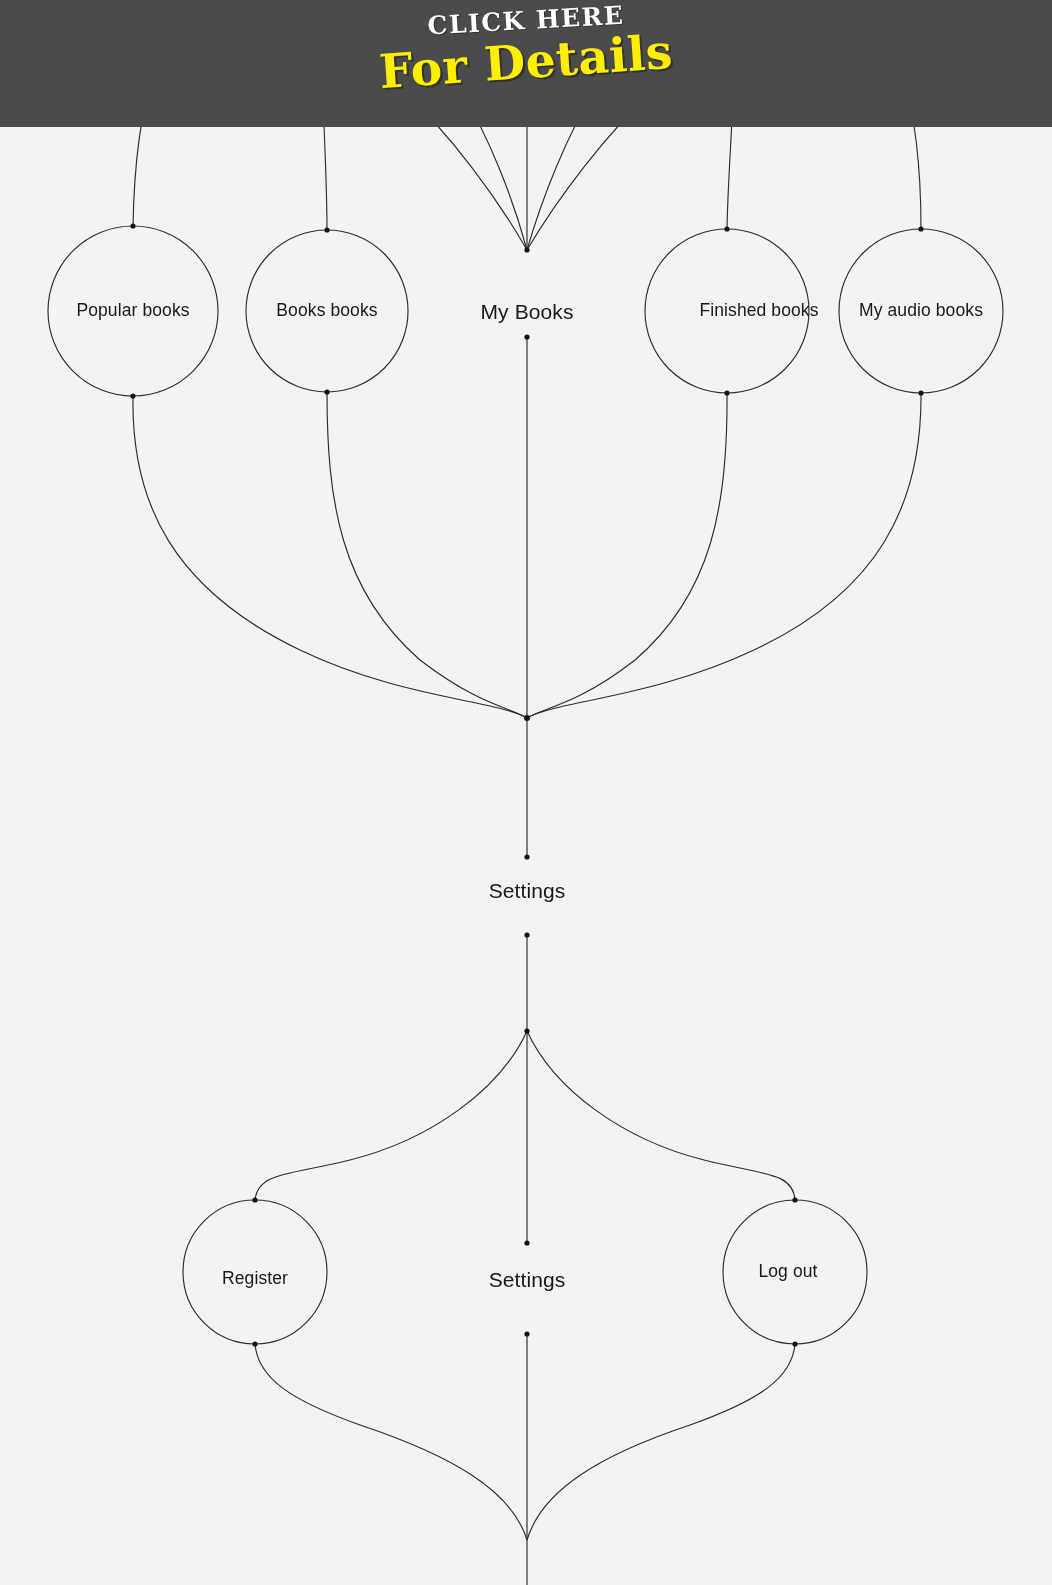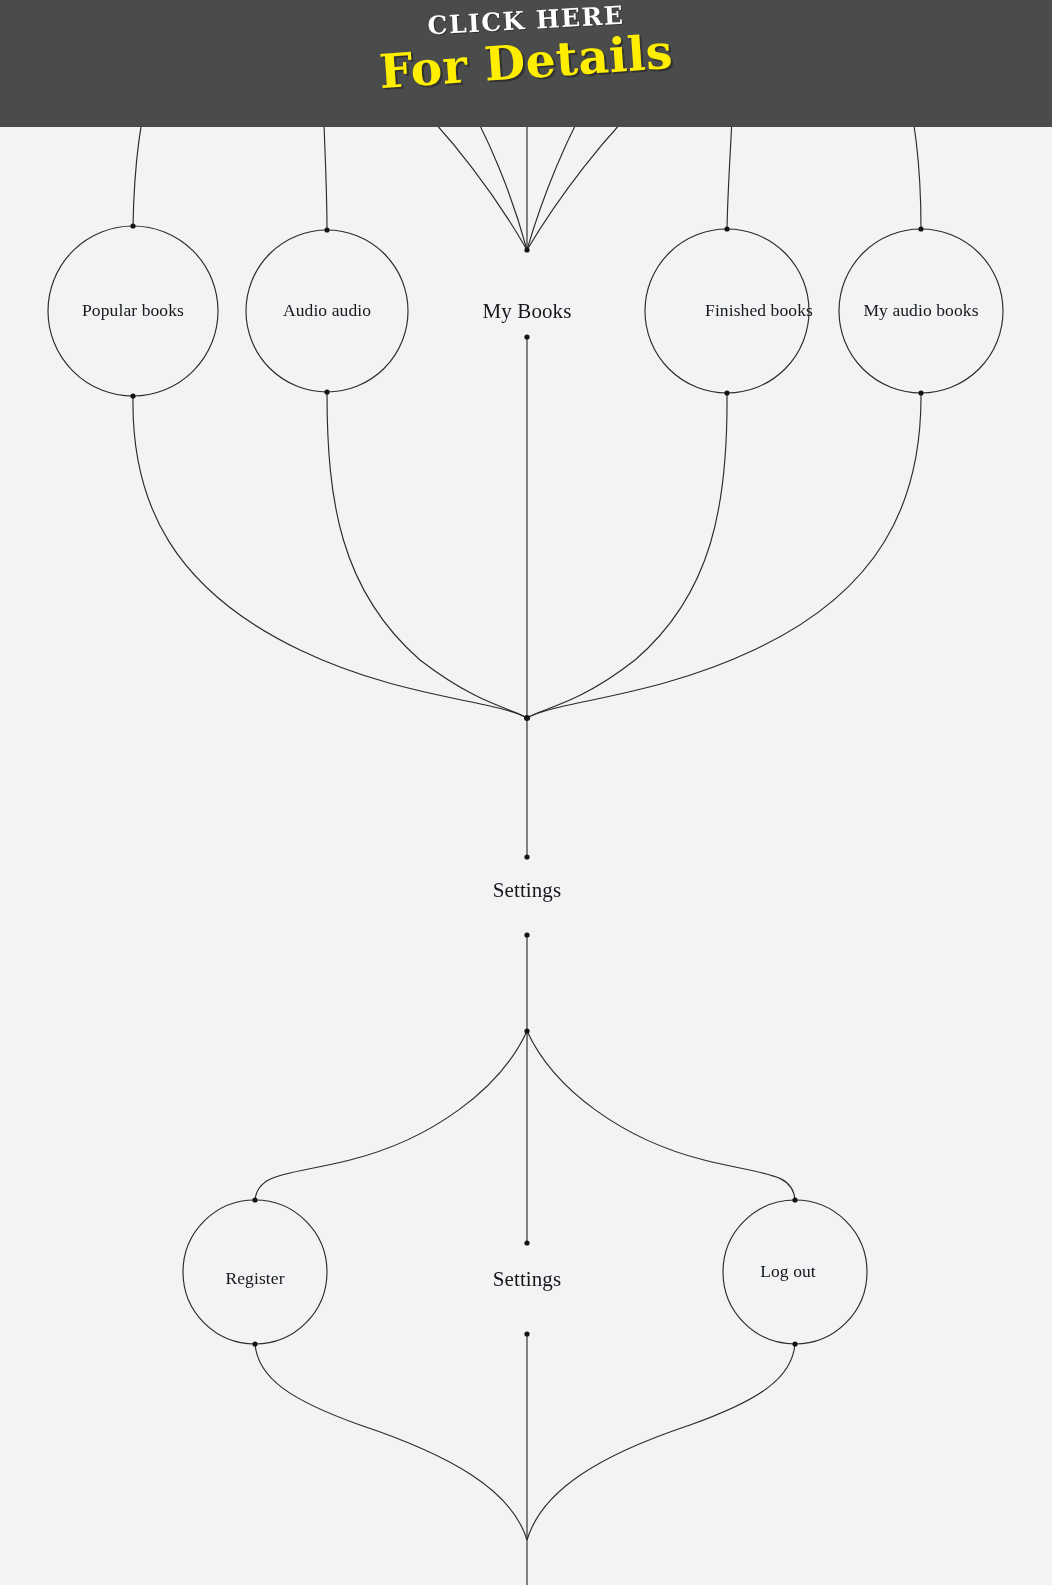--- a/index.html
+++ b/index.html
@@ -38,21 +38,21 @@
     stroke-width: 1.15;
   }
   .joint {
     fill: #141414;
   }
   .node-label {
     position: absolute;
     transform: translate(-50%, -50%);
     white-space: nowrap;
     color: #16181a;
-    font-family: Liberation Serif, serif;
+    font-family: Liberation Sans, sans-serif;
     font-size: 17.5px;
     font-weight: 400;
     letter-spacing: 0.1px;
     line-height: 1;
     pointer-events: auto;
   }
   .node-label.plain {
     font-size: 21px;
   }
 
@@ -169,21 +169,21 @@
       <circle class="joint" cx="795" cy="1200" r="2.6"></circle>
       <circle class="joint" cx="527" cy="1243" r="2.6"></circle>
       <circle class="joint" cx="527" cy="1334" r="2.6"></circle>
       <circle class="joint" cx="255" cy="1344" r="2.6"></circle>
       <circle class="joint" cx="795" cy="1344" r="2.6"></circle>
     </g>
   </svg>
 
   <div class="node-label" style="left:133px; top:311px;">Popular books</div>
 
-  <div class="node-label" style="left:327px; top:311px;">Audio audio</div>
+  <div class="node-label" style="left:327px; top:311px;">Books books</div>
 
   <div class="node-label plain" style="left:527px; top:311px;">My Books</div>
 
   <div class="node-label" style="left:727px; top:311px;margin-left:32px;">Finished books</div>
 
   <div class="node-label" style="left:921px; top:311px;">My audio books</div>
 
   <div class="node-label plain" style="left:527px; top:890px;">Settings</div>
 
   <div class="node-label" style="left:255px; top:1272px;margin-top:7px;">Register</div>

